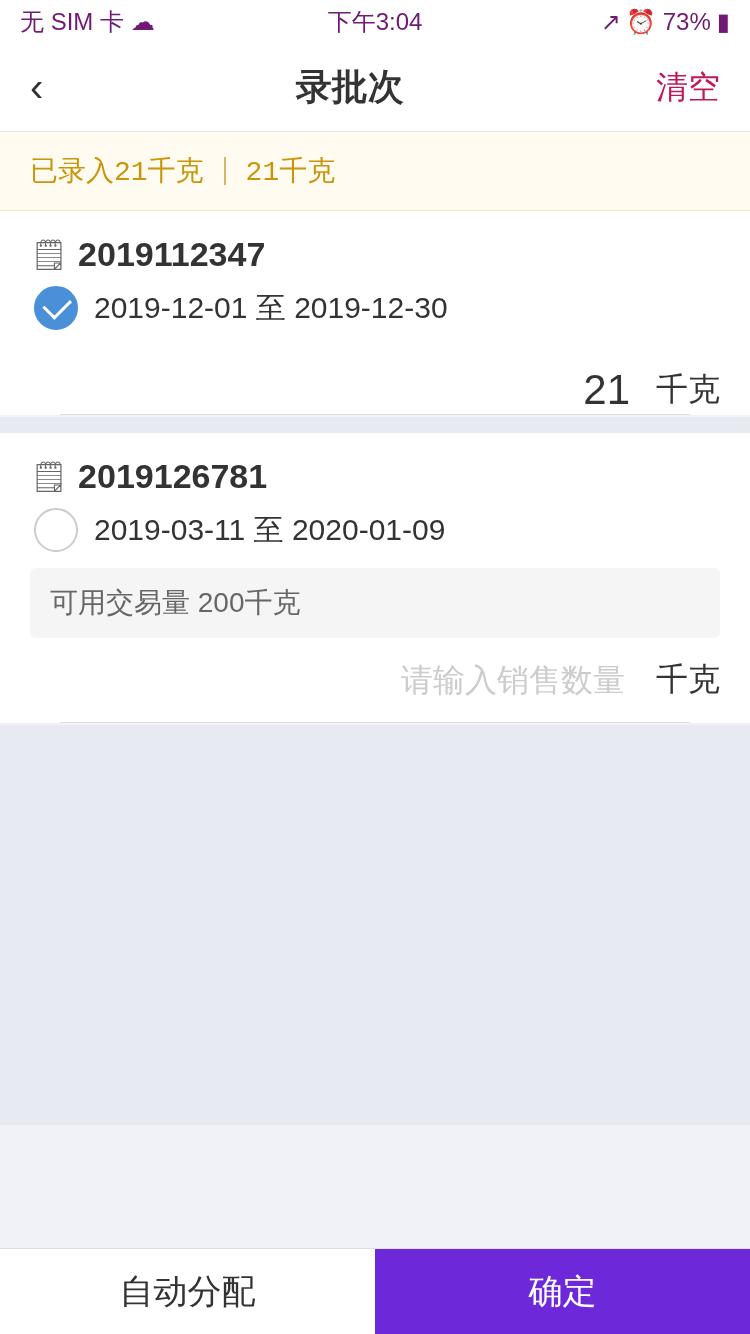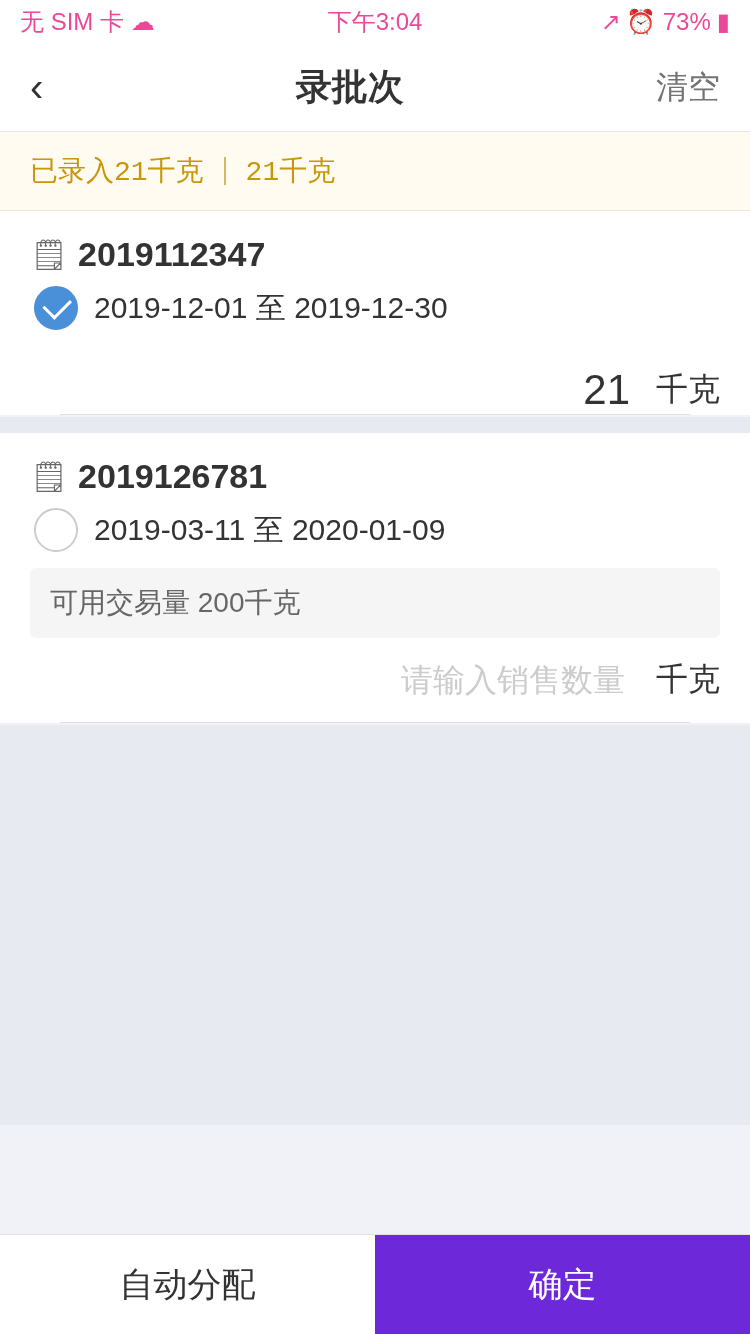--- a/index.html
+++ b/index.html
@@ -15,21 +15,21 @@
 
     
     .status-bar {
       height: 44px;
       background: #fff;
       display: flex;
       align-items: center;
       justify-content: space-between;
       padding: 0 20px;
       font-size: 24px;
-      color: #ec4899;
+      color: #701a75;
     }
     .status-left { display: flex; align-items: center; gap: 8px; font-size: 24px; }
     .status-right { display: flex; align-items: center; gap: 6px; font-size: 24px; }
 
     
     .nav-bar {
       height: 88px;
       background: #fff;
       display: flex;
       align-items: center;
@@ -42,21 +42,21 @@
       color: #333;
       cursor: pointer;
     }
     .nav-title {
       font-size: 36px;
       font-weight: 600;
       color: #333;
     }
     .nav-clear {
       font-size: 32px;
-      color: #737373;
+      color: #be185d;
       cursor: pointer;
     }
 
     
     .info-banner {
       background: #fffbf0;
       padding: 20px 30px;
       display: flex;
       align-items: center;
       gap: 20px;
@@ -197,21 +197,21 @@
       flex: 1;
       min-height: 400px;
     }
 
     
     .footer {
       position: fixed;
       bottom: 0;
       left: 0;
       width: 750px;
-      height: 100px;
+      height: 86px;
       display: flex;
       background: #fff;
       border-top: 1px solid #e0e0e0;
     }
     .footer-auto {
       flex: 1;
       display: flex;
       align-items: center;
       justify-content: center;
       font-size: 34px;

